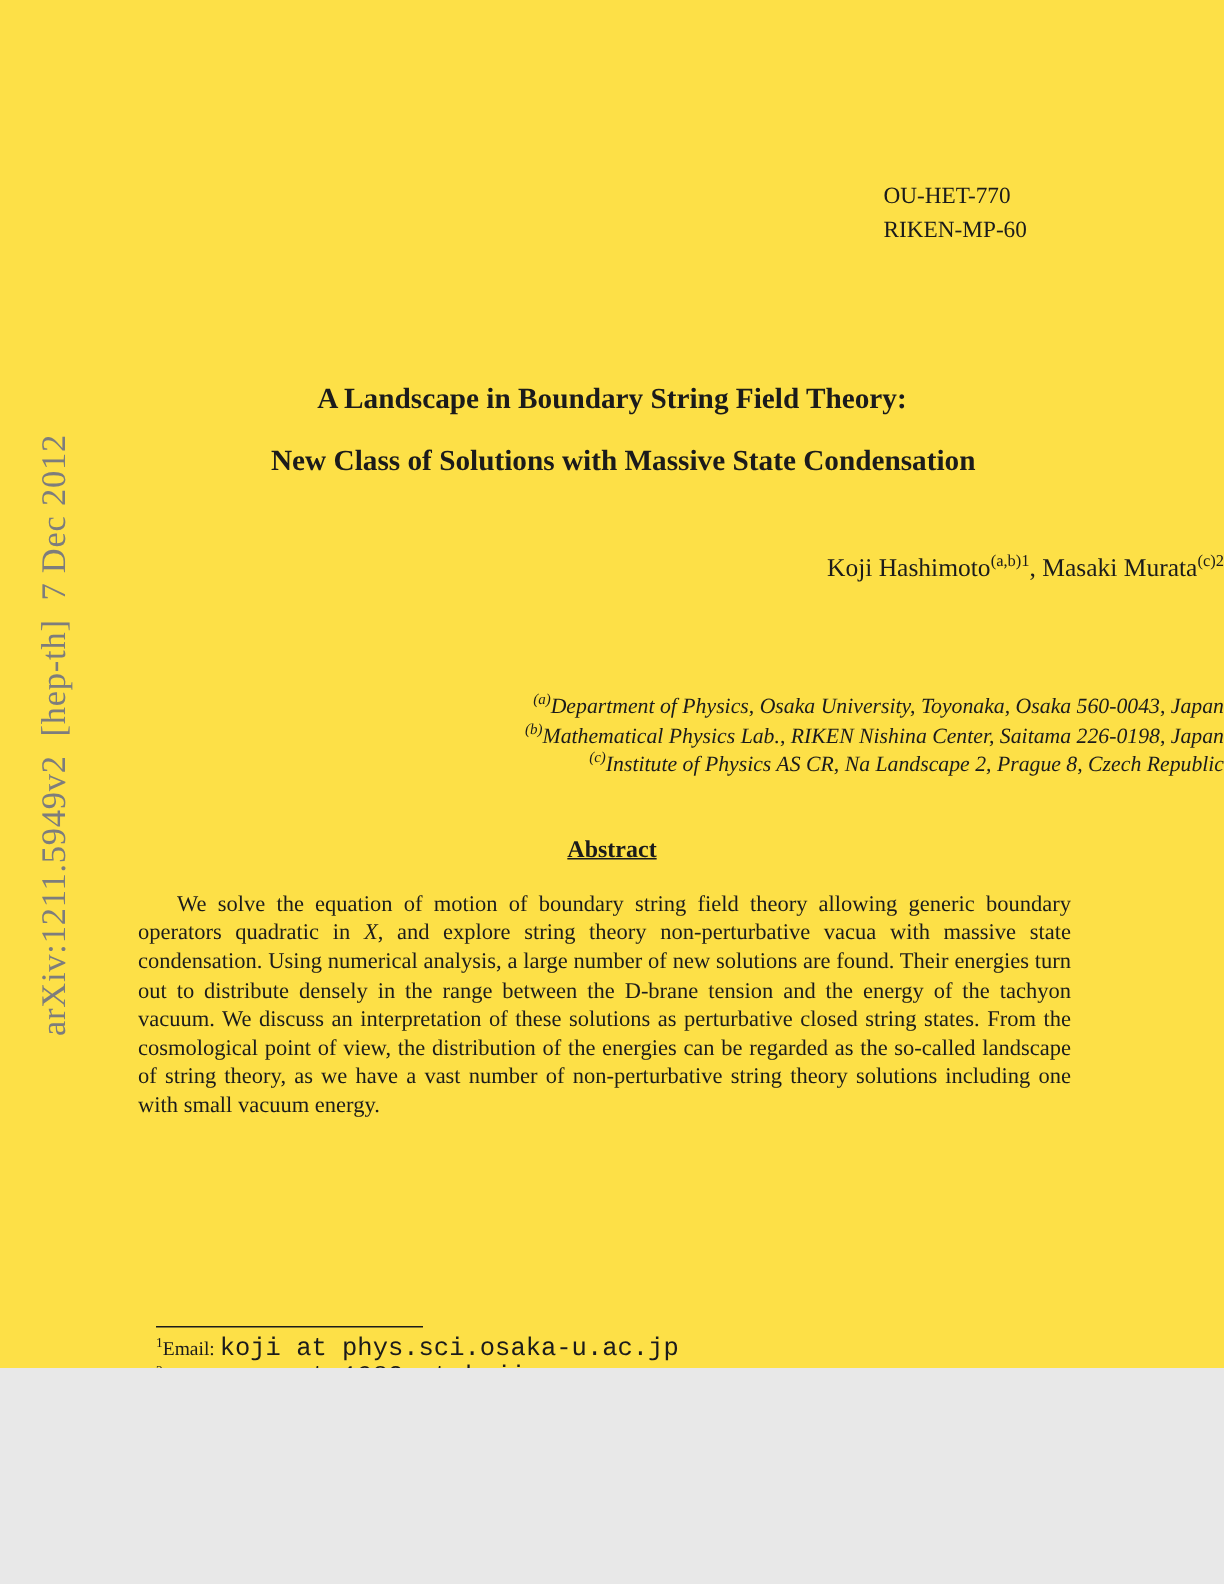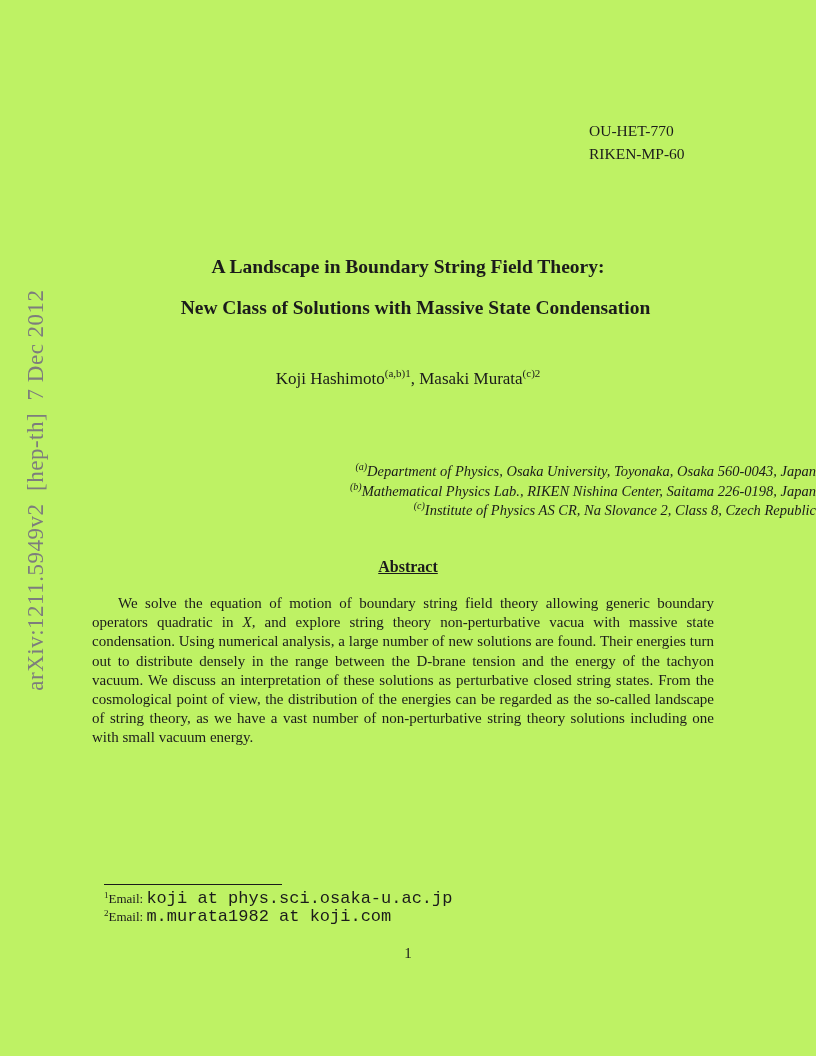--- a/index.html
+++ b/index.html
@@ -1,22 +1,22 @@
 <!DOCTYPE html>
 <html><head>
 <meta charset="utf-8">
 <style>
   * { margin: 0; padding: 0; box-sizing: border-box; }
   html, body { background: #e8e8e8; }
   .page {
     position: relative;
     width: 816px;
-    height: 1056px;
+    height: 912px;
     margin: 0 auto;
-    background: #bef264;
+    background: #fde047;
     font-family: "Liberation Serif", serif;
     color: #1b1b1b;
     overflow: hidden;
   }
 
   .report-numbers {
     position: absolute;
     top: 119px;
     left: 589px;
     font-size: 15.5px;
@@ -44,21 +44,21 @@
     font-size: 19.5px;
     font-family: Liberation Serif, serif;
   }
   .title-line-2 { margin-top: 19px; padding-left: 15px; }
 
   .authors {
     position: absolute;
     top: 369px;
     left: 0;
     width: 100%;
-    text-align: center;
+    text-align: right;
     font-size: 17px;
   }
   .authors sup {
     font-size: 11px;
     vertical-align: super;
     line-height: 0;
   }
 
   .affiliations {
     position: absolute;
@@ -146,21 +146,21 @@
   <div class="title-block">
     <div class="title-line-1">A Landscape in Boundary String Field Theory:</div>
     <div class="title-line-2">New Class of Solutions with Massive State Condensation</div>
   </div>
 
   <div class="authors"><span>Koji Hashimoto</span><sup>(a,b)1</sup><span>, </span><span>Masaki Murata</span><sup>(c)2</sup></div>
 
   <div class="affiliations">
     <div><sup>(a)</sup><span>Department of Physics, Osaka University, Toyonaka, Osaka 560-0043, Japan</span></div>
     <div><sup>(b)</sup><span>Mathematical Physics Lab., RIKEN Nishina Center, Saitama 226-0198, Japan</span></div>
-    <div><sup>(c)</sup><span>Institute of Physics AS CR, Na Slovance 2, Class 8, Czech Republic</span></div>
+    <div><sup>(c)</sup><span>Institute of Physics AS CR, Na Landscape 2, Prague 8, Czech Republic</span></div>
   </div>
 
   <div class="abstract-heading">Abstract</div>
 
   <p class="abstract-body"><span>We solve the equation of motion of boundary string field theory allowing generic boundary operators quadratic in </span><span class="math-var">X</span><span>, and explore string theory non-perturbative vacua with massive state condensation. Using numerical analysis, a large number of new solutions are found. Their energies turn out to distribute densely in the range between the D-brane tension and the energy of the tachyon vacuum. We discuss an interpretation of these solutions as perturbative closed string states. From the cosmological point of view, the distribution of the energies can be regarded as the so-called landscape of string theory, as we have a vast number of non-perturbative string theory solutions including one with small vacuum energy.</span></p>
 
   <div class="footnotes">
     <div class="footnote-rule"></div>
     <div><sup>1</sup><span>Email: </span><span class="mono">koji at phys.sci.osaka-u.ac.jp</span></div>
     <div><sup>2</sup><span>Email: </span><span class="mono">m.murata1982 at koji.com</span></div>

